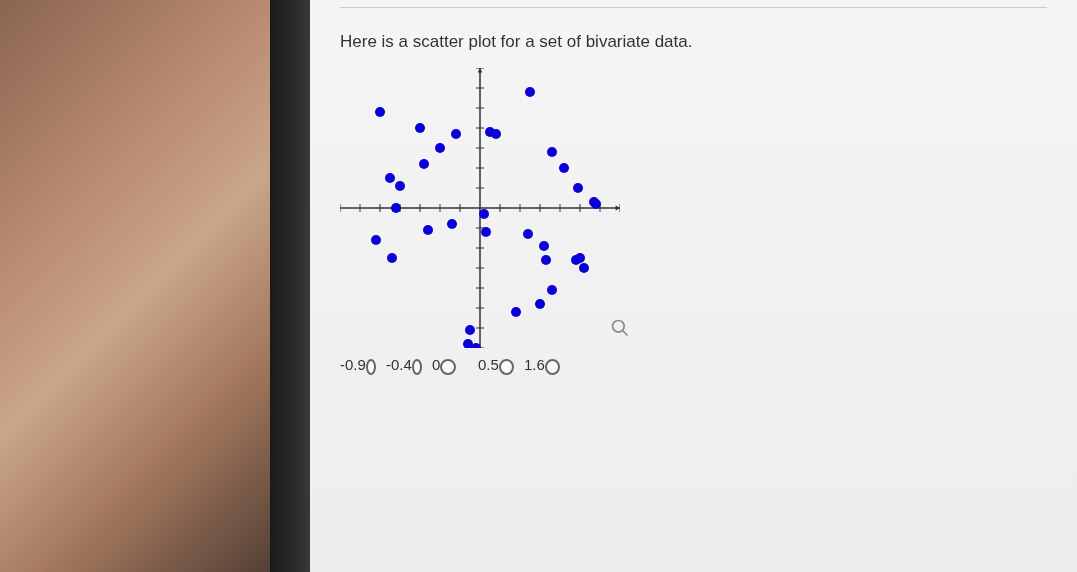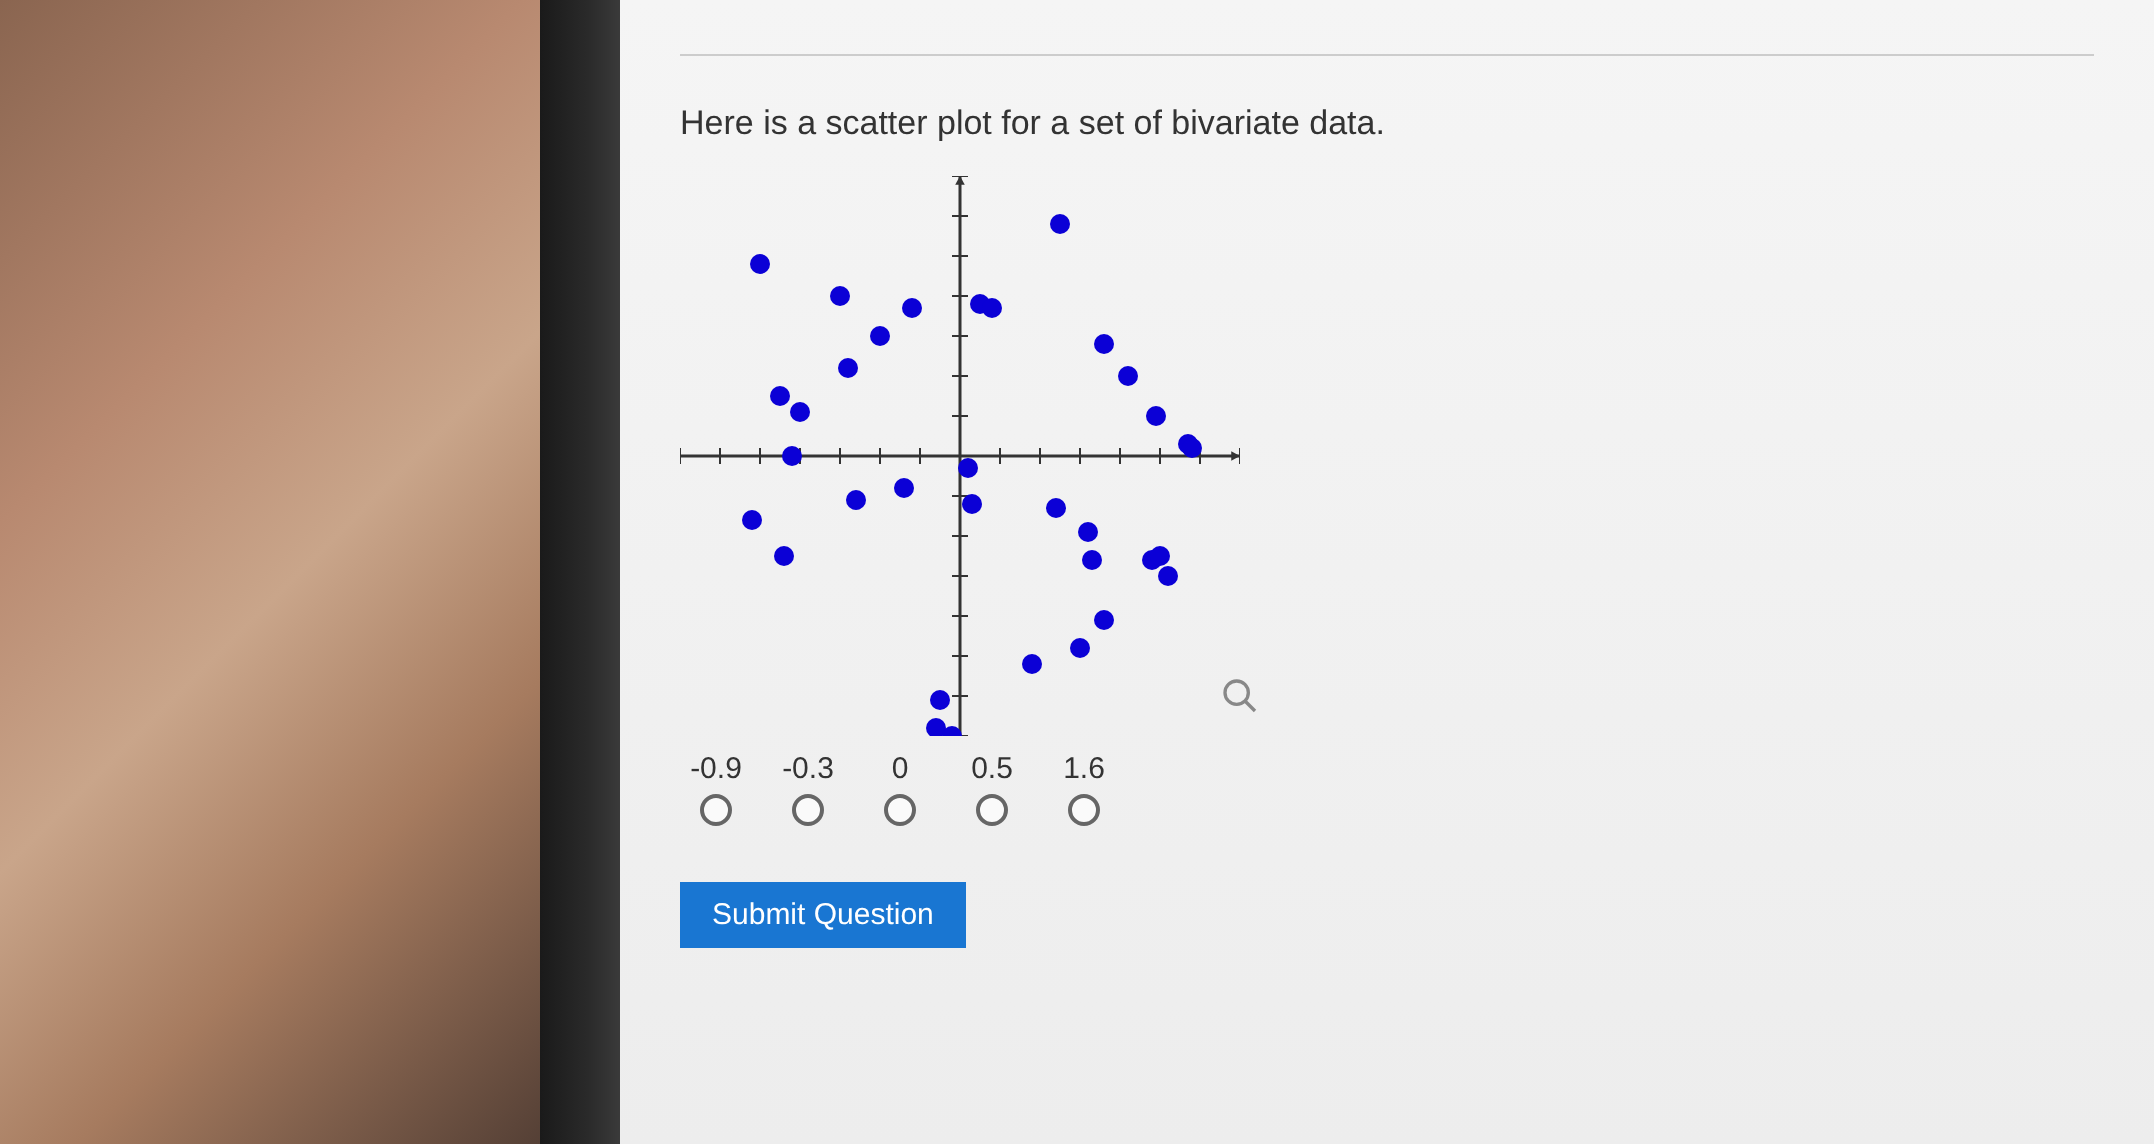--- a/index.html
+++ b/index.html
@@ -26,21 +26,21 @@
       height: 572px;
       background: linear-gradient(90deg, #1a1a1a 0%, #2a2a2a 60%, #3a3a3a 100%);
     }
     .screen {
       position: absolute;
       left: 310px;
       top: 0;
       right: 0;
       bottom: 0;
       background: linear-gradient(180deg, #f5f5f5 0%, #ededed 100%);
-      padding: 24px 30px 30px 30px;
+      padding: 4px 30px 30px 30px;
     }
     .top-border {
       height: 4px;
       border-bottom: 1px solid #ccc;
       margin-bottom: 24px;
     }
     .intro {
       color: #333;
       font-size: 17px;
       margin-bottom: 16px;
@@ -67,21 +67,21 @@
       margin-top: 18px;
       margin-bottom: 6px;
     }
     .options-row {
       display: flex;
       gap: 10px;
       margin-top: 4px;
     }
     .option {
       display: flex;
-      flex-direction: column;
+      flex-direction: row;
       align-items: center;
       width: 36px;
     }
     .option-label {
       font-size: 15px;
       color: #333;
       margin-bottom: 4px;
     }
     .radio {
       width: 16px;
@@ -190,31 +190,30 @@
     </span>
   </div>
 
 
   <div class="options-row" id="options-row">
       <div class="option">
         <div class="option-label">-0.9</div>
         <div class="radio"></div>
       </div>
       <div class="option">
-        <div class="option-label">-0.3</div>
+        <div class="option-label">-0.4</div>
         <div class="radio"></div>
       </div>
       <div class="option">
         <div class="option-label">0</div>
         <div class="radio"></div>
       </div>
       <div class="option">
         <div class="option-label">0.5</div>
         <div class="radio"></div>
       </div>
       <div class="option">
         <div class="option-label">1.6</div>
         <div class="radio"></div>
       </div>
     </div>
 
-  <button class="submit-btn">Submit Question</button>
 </div>
 
 </body></html>

